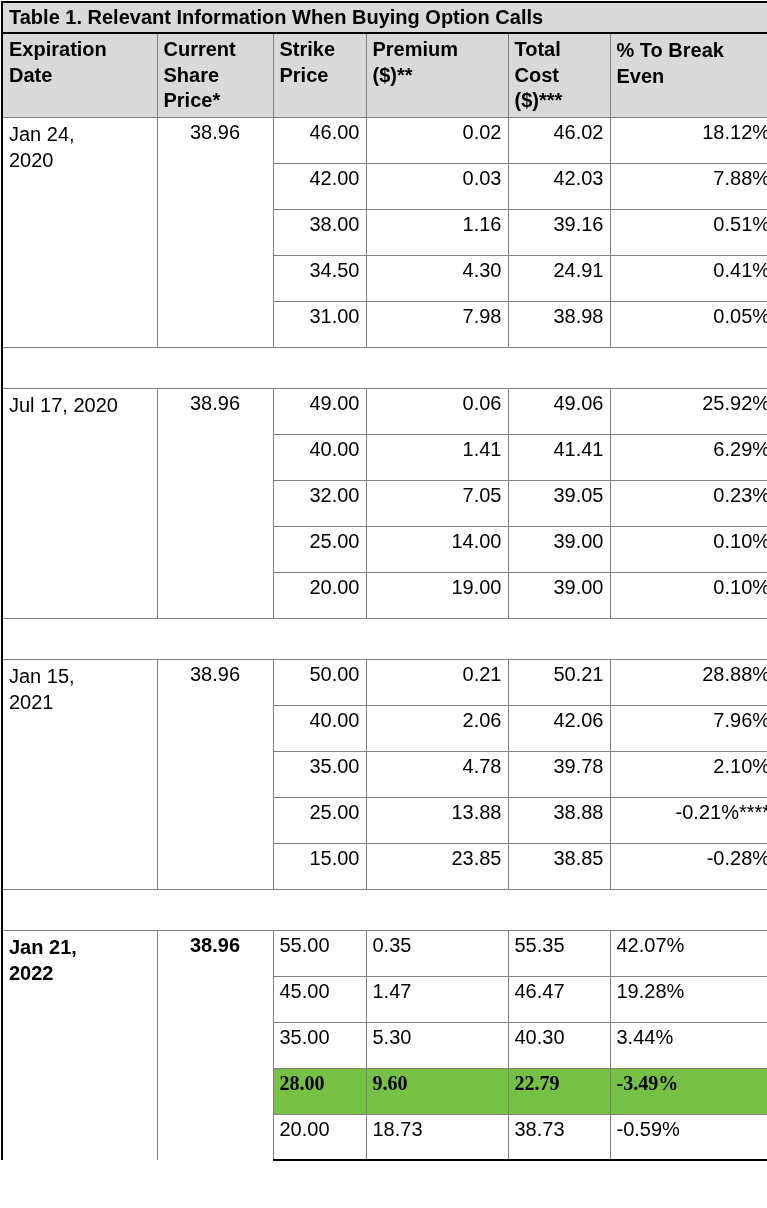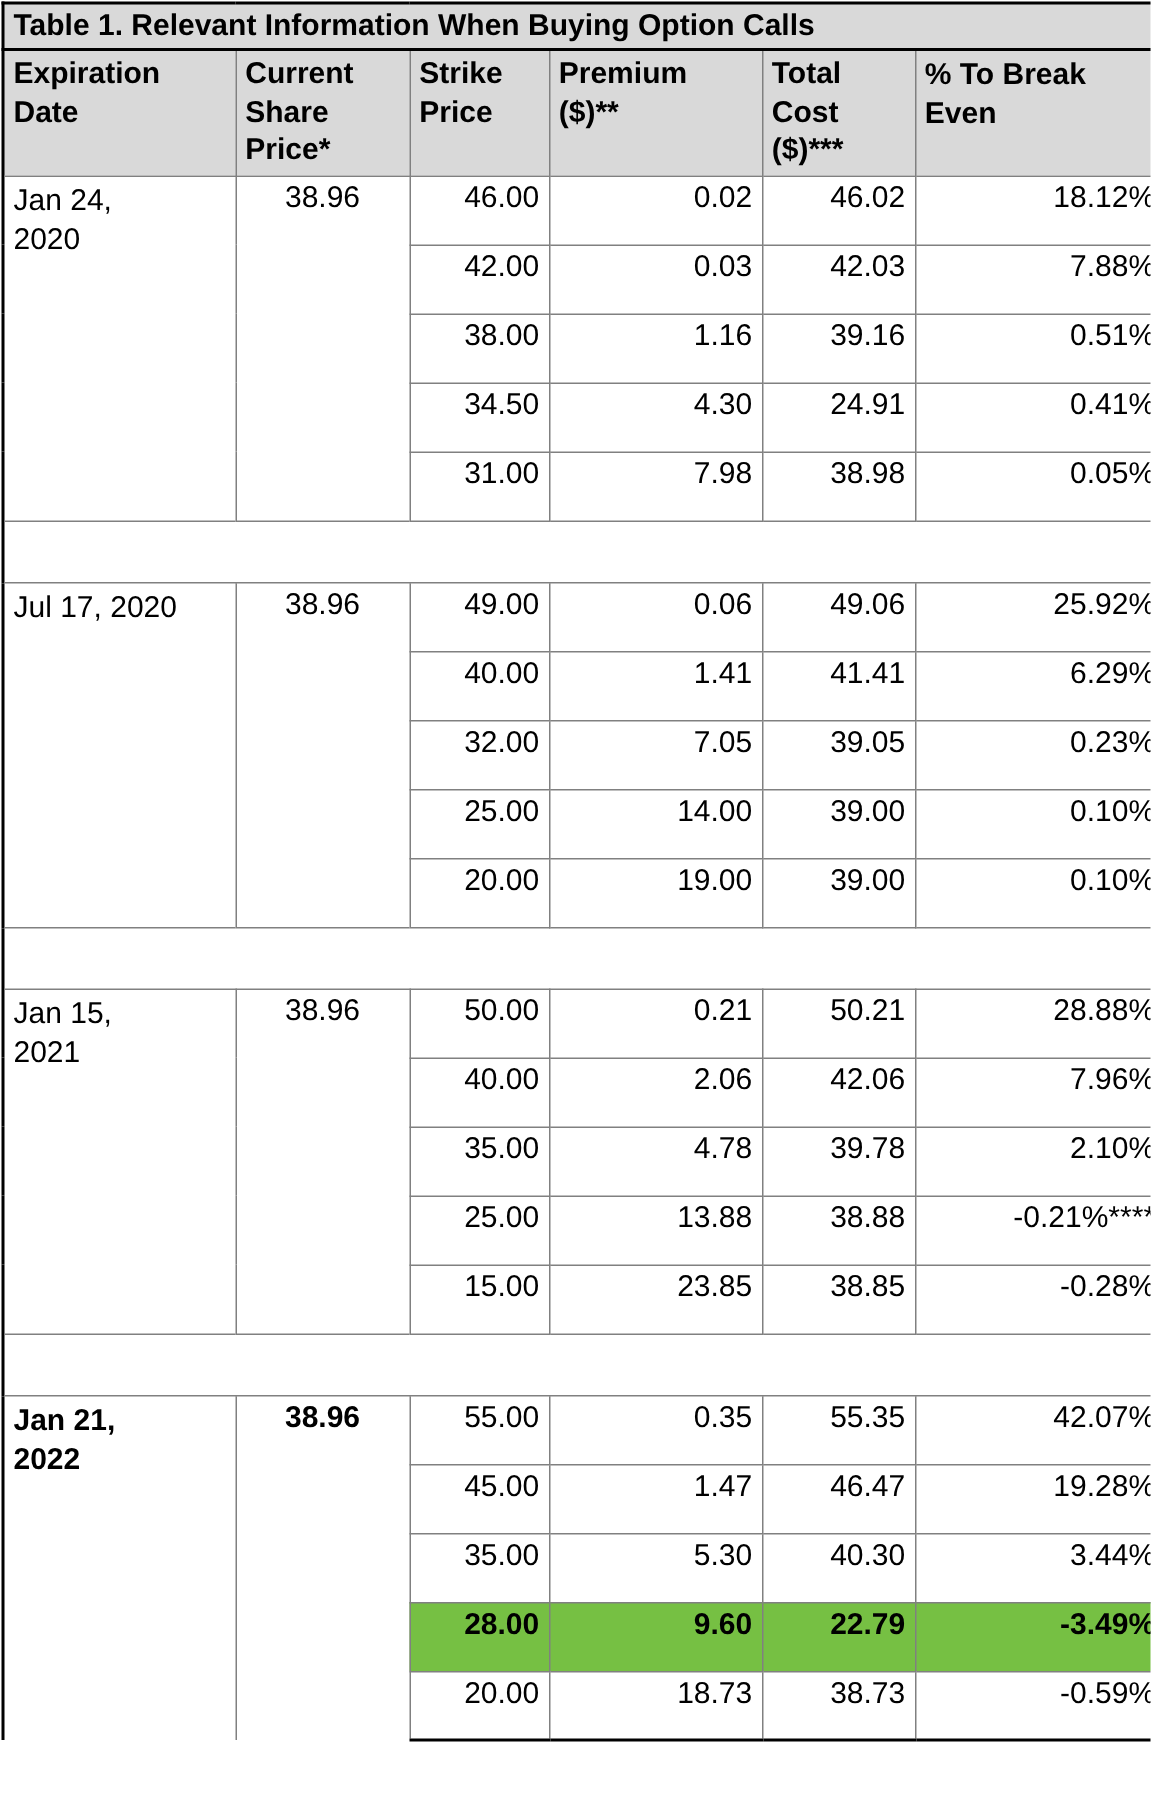--- a/index.html
+++ b/index.html
@@ -50,41 +50,41 @@
     line-height: 1.28;
   }
   .c-exp { width: 155px; }
   .c-cur { width: 116px; }
   .c-strike { width: 93px; }
   .c-prem { width: 142px; }
   .c-total { width: 102px; }
   .c-bke  { width: 167px; }
 
   td.num { text-align: right; }
-  td.numl { text-align: right; }
+  td.numl { text-align: left; }
   td.lbl { text-align: left; line-height: 1.3; }
   td.curp { text-align: center; }
 
   .spacer td {
     height: 34px;
     border-left: 1px solid #808080;
     border-right: 1px solid #808080;
   }
   .spacer td.full {
     border-left: 2px solid #000000;
     border-right: 2px solid #000000;
   }
   .nb-bot { border-bottom: none !important; margin-top: 41px; }
 
   .edge-l { border-left: 2px solid #000000 !important; }
   .edge-r { border-right: 2px solid #000000 !important; }
   .edge-b { border-bottom: 2px solid #000000 !important; }
 
   .bold { font-weight: bold; }
-  .hl { background: #76c043 !important; font-weight: bold; }
+  .hl { background: #76c043 !important; font-weight: bold; font-family: Liberation Serif, serif; }
   .rowh { height: 46px; }
 </style>
 </head>
 <body>
 
 <div id="table-wrap">
 <table class="opt">
   <colgroup>
     <col class="c-exp">
         <col class="c-cur">

